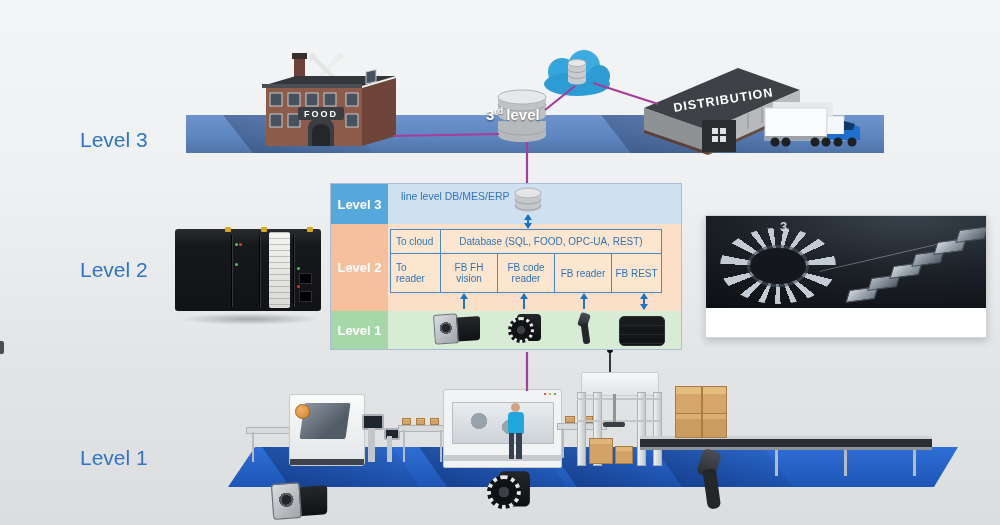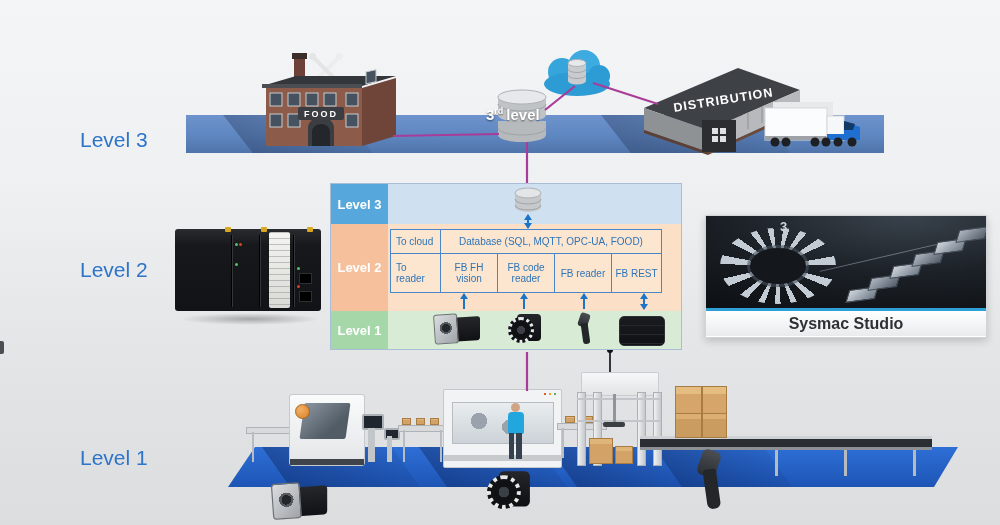--- a/index.html
+++ b/index.html
@@ -282,31 +282,32 @@
   </div>
 
   <div class="dtable">
     <div class="trow tr3"></div>
     <div class="trow tr2"></div>
     <div class="trow tr1"></div>
     <div class="tcell th3">Level 3</div>
     <div class="tcell th2">Level 2</div>
     <div class="tcell th1">Level 1</div>
     <div class="tdesc">
+      <div>line level DB/MES/ERP</div>
     </div>
     <svg style="position:absolute;left:180px;top:3px;" width="34" height="26" viewBox="0 0 34 26">
       <path d="M4 6 v14 a13 5 0 0 0 26 0 v-14" fill="#c6c9cc"></path>
       <path d="M4 12 a13 5 0 0 0 26 0 M4 18 a13 5 0 0 0 26 0" stroke="#9fa3a7" fill="none"></path>
       <ellipse cx="17" cy="6" rx="13" ry="5" fill="#e3e5e7" stroke="#aeb2b5"></ellipse>
     </svg>
     <div class="arr arr-dbl" style="left:196px;top:31px;height:13px;"></div>
     <div class="itable">
       <div class="irow irow1">
         <div class="icell lcell w50">To cloud</div>
-        <div class="icell">Database  (SQL, MQTT, OPC-UA,  FOOD)</div>
+        <div class="icell">Database  (SQL, FOOD, OPC-UA,  REST)</div>
       </div>
       <div class="irow irow2">
         <div class="icell lcell w50">To reader</div>
         <div class="icell w57">FB FH vision</div>
         <div class="icell w57">FB code reader</div>
         <div class="icell w57">FB reader</div>
         <div class="icell">FB REST</div>
       </div>
     </div>
     <div class="arr" style="left:132px;top:110px;height:15px;"></div>
@@ -324,21 +325,20 @@
       <div class="sys-ring"></div>
       <div class="sys-num">3</div>
       <div class="sys-line"></div>
       <span class="blk" style="left:142px;top:72px;"></span>
       <span class="blk" style="left:164px;top:60px;background:linear-gradient(135deg,#aeb7c1,#545e6a);"></span>
       <span class="blk" style="left:186px;top:48px;"></span>
       <span class="blk" style="left:208px;top:36px;background:linear-gradient(135deg,#aeb7c1,#545e6a);"></span>
       <span class="blk" style="left:230px;top:24px;"></span>
       <span class="blk" style="left:252px;top:12px;background:linear-gradient(135deg,#aeb7c1,#545e6a);"></span>
     </div>
-    <div class="sysmac-caption">Sysmac Studio</div>
   </div>
 
   <div class="band1">
     <div class="bsh1" style="left:48px;width:130px;"></div>
     <div class="bsh1" style="left:205px;width:120px;"></div>
     <div class="bsh1" style="left:335px;width:105px;"></div>
     <div class="bsh1" style="left:440px;width:110px;"></div>
   </div>
 
   <div class="pl" style="left:246px;top:427px;width:56px;">

